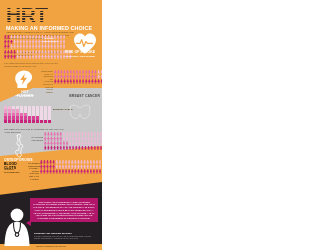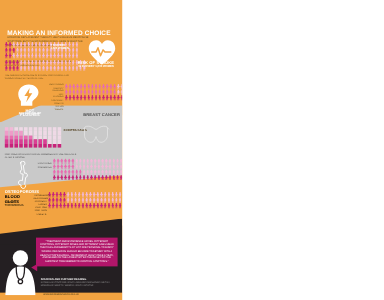--- a/index.html
+++ b/index.html
@@ -133,20 +133,21 @@
   <div class="wedge w1"></div>
   <div class="band band-orange2"></div>
   <div class="wedge w2b"></div>
   <div class="wedge w2"></div>
   <div class="band band-dark"></div>
   <div class="wedge w3b"></div>
   <div class="wedge w3"></div>
   <div class="band band-footer"></div>
 
   <div class="header">
+    <div class="hrt-title">HRT</div>
     <div class="hrt-sub">MAKING AN INFORMED CHOICE</div>
     <div class="hrt-blurb">HORMONE REPLACEMENT THERAPY HELPS RELIEVE MENOPAUSE SYMPTOMS, BUT IT ALSO CARRIES RISKS. HERE IS WHAT THE EVIDENCE SHOWS PER 1,000 WOMEN.</div>
   </div>
 
   <div class="sec" id="sec1">
     <div style="position:absolute;left:4px;top:0px;">
       <div class="picto-row">
           <div class="picto p-mag"></div>
           <div class="picto p-mag"></div>
           <div class="picto p-lt"></div>

